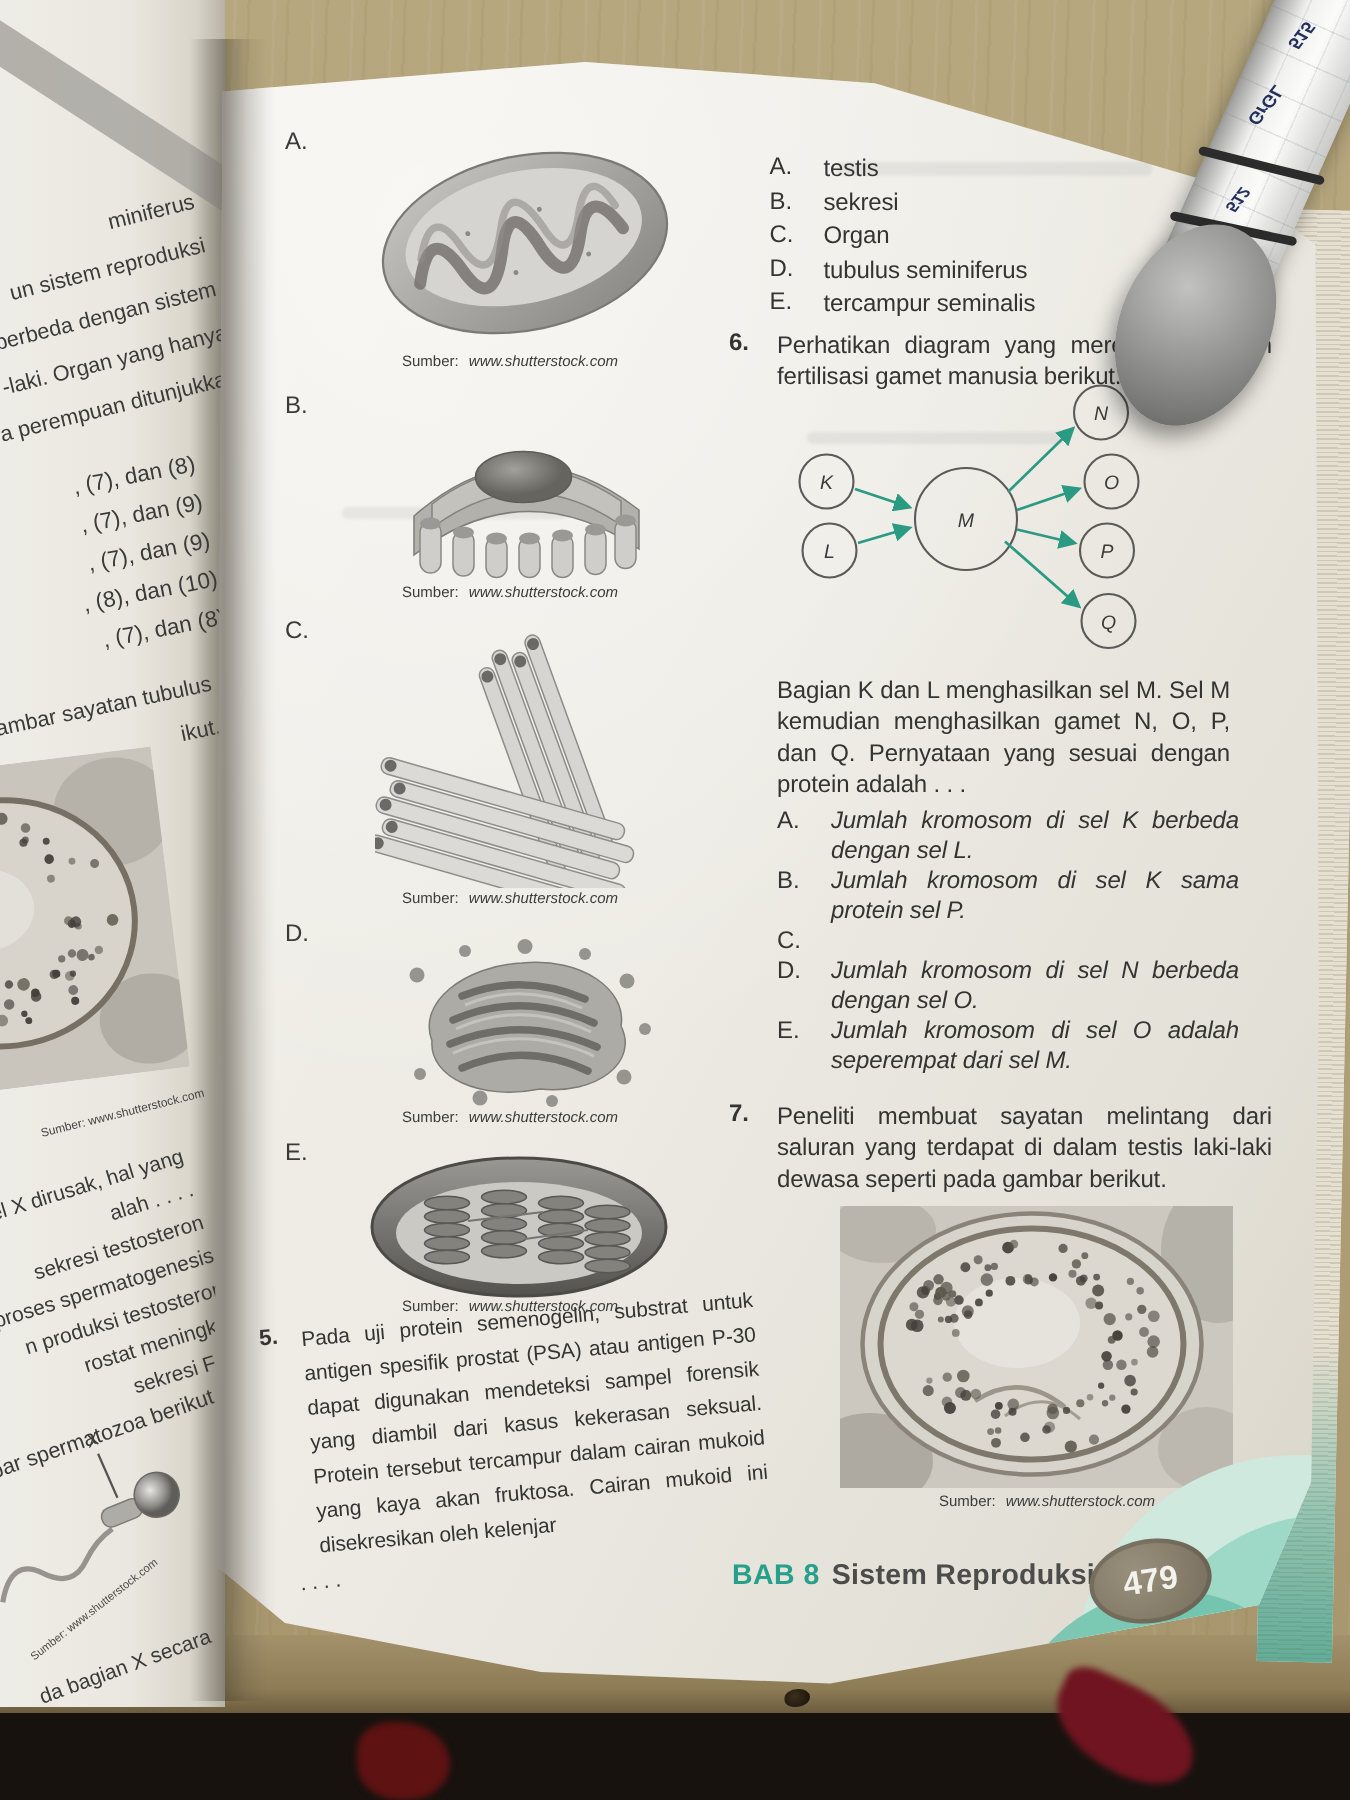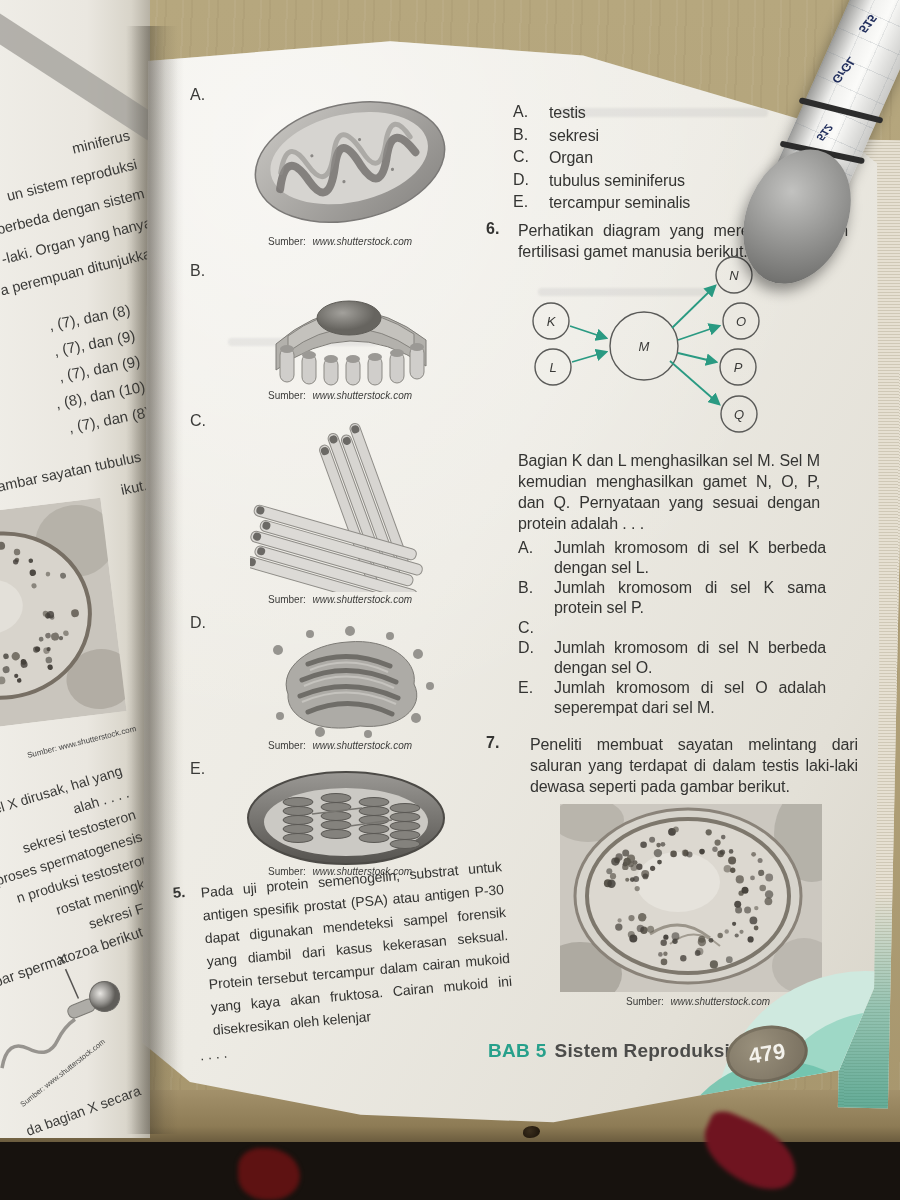--- a/index.html
+++ b/index.html
@@ -97,23 +97,23 @@
   .opttext{font-size:16px;color:#343432;line-height:20px;text-align:justify;letter-spacing:-.1px;}
   .q4block{position:absolute;left:375px;top:64px;width:330px;}
   .q4block .optrow{margin-bottom:1.5px;}
   .q4block .opttext{text-align:left;line-height:21px;}
   .q6head{left:348px;top:182px;width:372px;}
   .q6head .qtext{width:330px;}
   .diagram{position:absolute;left:368px;top:216px;}
   .q6body{position:absolute;left:380px;top:412px;width:302px;font-size:16px;line-height:21px;color:#343432;text-align:justify;letter-spacing:-.1px;}
   .q6opts{position:absolute;left:380px;top:500px;width:312px;}
   .q6opts .optrow{margin-bottom:0;}
-  .q6opts .opttext{width:272px;}
+  .q6opts .opttext{width:272px;font-style:italic;}
   .q7head{left:348px;top:696px;width:372px;}
-  .q7head .qtext{width:330px;margin-left:12px;}
+  .q7head .qtext{width:330px;}
   .q7fig{position:absolute;left:422px;top:766px;width:276px;}
   .q5block{left:34px;top:846px;width:336px;transform:rotate(-5deg);transform-origin:left top;}
   .q5block .qnum{flex:0 0 28px;font-size:15px;}
   .q5block .qtext{font-size:14px;line-height:23px;width:302px;}
   .ellipsis-line{position:absolute;left:62px;top:1008px;font-size:14px;color:#343432;transform:rotate(-6deg);}
 
   
   .footer{position:absolute;left:350px;top:1002px;z-index:2;white-space:nowrap;}
   .footer .bab{font-weight:bold;font-size:19px;color:#27a08b;letter-spacing:.3px;}
   .footer .chap{font-weight:bold;font-size:19px;color:#4c4c4a;margin-left:8px;letter-spacing:.2px;}
@@ -674,21 +674,21 @@
             <circle cx="67.2" cy="75.7" r="2.0" fill="#5b564c" opacity="0.78"></circle>
           </g>
       </svg>
       <div class="caption" style="top:192px;">
         <span>Sumber:</span>
         <span class="cap-url">www.shutterstock.com</span>
       </div>
     </div>
 
     <div class="footer">
-      <span class="bab">BAB 5</span><span class="chap">Sistem Reproduksi</span>
+      <span class="bab">BAB 8</span><span class="chap">Sistem Reproduksi</span>
     </div>
     <div class="page-badge">
       <span>479</span>
     </div>
     <div class="waves">
       <svg width="250" height="170" viewBox="0 0 250 170">
         <circle cx="235" cy="165" r="150" fill="#cfe9df"></circle>
         <circle cx="255" cy="180" r="125" fill="#9ed8c6"></circle>
         <circle cx="150" cy="215" r="110" fill="#6cc2ab" opacity=".85"></circle>
         <circle cx="265" cy="200" r="95" fill="#2f9e85"></circle>

